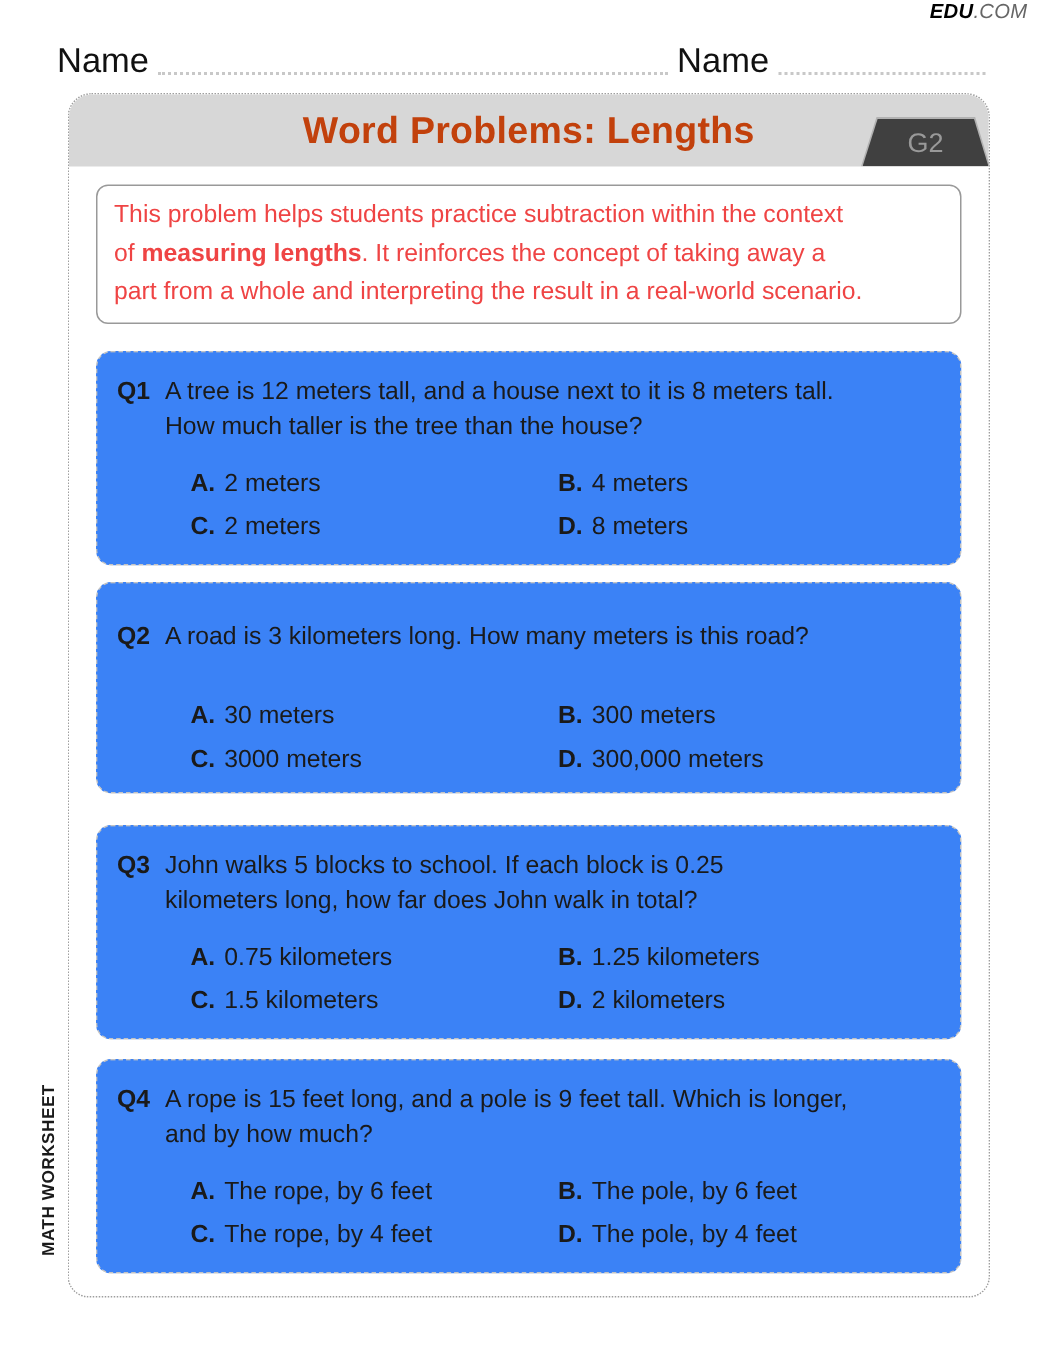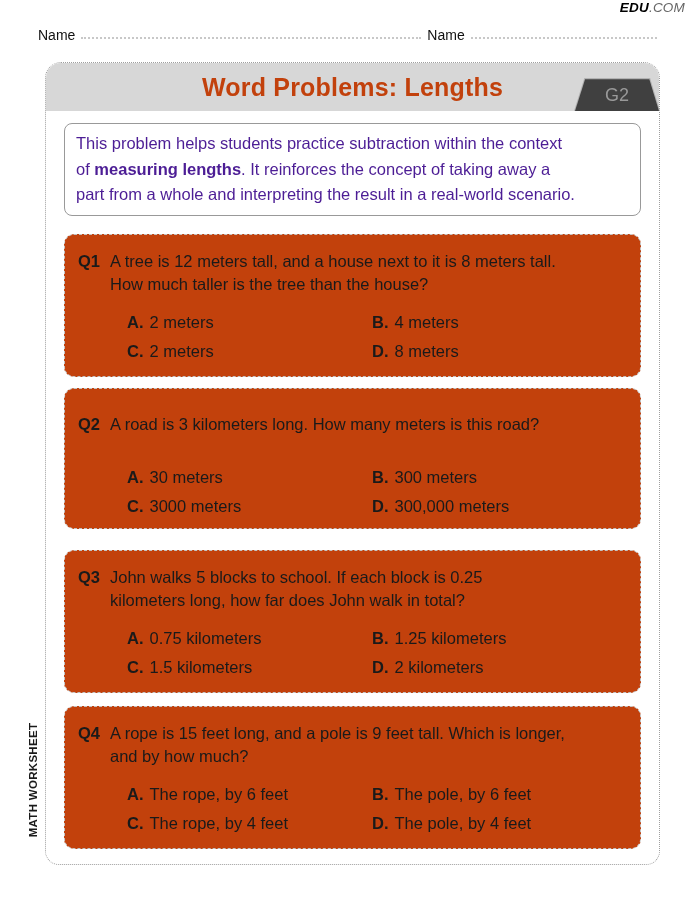--- a/index.html
+++ b/index.html
@@ -5,44 +5,44 @@
   html,body{margin:0;padding:0;}
   body{
     width:700px;height:906px;background:#ffffff;overflow:hidden;
     font-family:"Liberation Sans",sans-serif;color:#1a1a1a;position:relative;
   }
   .page{position:absolute;inset:0;}
 
   
   .brand{position:absolute;top:0;right:15px;font-style:italic;font-size:13.5px;color:#666;letter-spacing:.2px;}
   .brand .brand-bold{color:#000;font-weight:700;}
-  .topline{position:absolute;top:27px;left:38px;width:625px;display:flex;align-items:flex-end;font-size:14px;color:#111;}
+  .topline{position:absolute;top:27px;left:38px;width:625px;display:flex;align-items:flex-end;font-size:23px;color:#111;}
   .dotline{border-bottom:2px dotted #c8c8c8;height:1px;margin:0 6px 4px 6px;}
   .dotline.first{width:340px;}
   .dotline.second{flex:1;}
 
   
   .card{position:absolute;left:45px;top:62px;width:615px;height:803px;box-sizing:border-box;
     border:1px dotted #9e9e9e;border-radius:16px 16px 14px 14px;background:#fff;}
   .card-header{position:relative;height:48px;background:#d7d7d7;border-radius:15px 15px 0 0;
     display:flex;align-items:center;justify-content:center;}
   .card-title{font-size:25px;font-weight:700;color:#c2410c;letter-spacing:.2px;}
   .badge{position:absolute;right:-1px;bottom:0;width:86px;height:33px;
     clip-path:polygon(12% 0,88.5% 0,100% 100%,0 100%);background:#b2b2b2;}
   .badge-inner{position:absolute;left:1px;right:1px;top:1.3px;bottom:0;
     clip-path:polygon(12% 0,88.5% 0,100% 100%,0 100%);background:#404040;
     display:flex;align-items:center;justify-content:center;font-size:18px;color:#999;}
 
   .card-body{padding:12px 18px 0;}
   .intro-box{border:1.5px solid #999;border-radius:8px;padding:7px 11px;
-    font-size:16.5px;line-height:25.5px;color:#4c1d95;}
+    font-size:16.5px;line-height:25.5px;color:#ef4444;}
   .intro-text{white-space:pre-line;}
   .intro-text .bold{font-weight:700;}
 
-  .q-box{border:1.5px dashed #c3c3c3;border-radius:10px;padding:15px 13px 14px;box-sizing:border-box;background:#c2410c;}
+  .q-box{border:1.5px dashed #c3c3c3;border-radius:10px;padding:15px 13px 14px;box-sizing:border-box;background:#3b82f6;}
   #questions .q-box:nth-child(1){margin-top:18px;}
   #questions .q-box:nth-child(2){margin-top:11px;}
   #questions .q-box:nth-child(3){margin-top:21px;}
   #questions .q-box:nth-child(4){margin-top:13px;}
   .q-row{display:grid;grid-template-columns:32px 1fr;font-size:16.5px;line-height:23px;}
   .q-id{font-weight:700;}
   .q-text{white-space:pre-line;}
   .q-options{margin:15px 0 0 49px;display:grid;grid-template-columns:245px 1fr;row-gap:7px;
     font-size:16.5px;line-height:22px;}
   .q-box.single{padding-top:24px;padding-bottom:11px;}

